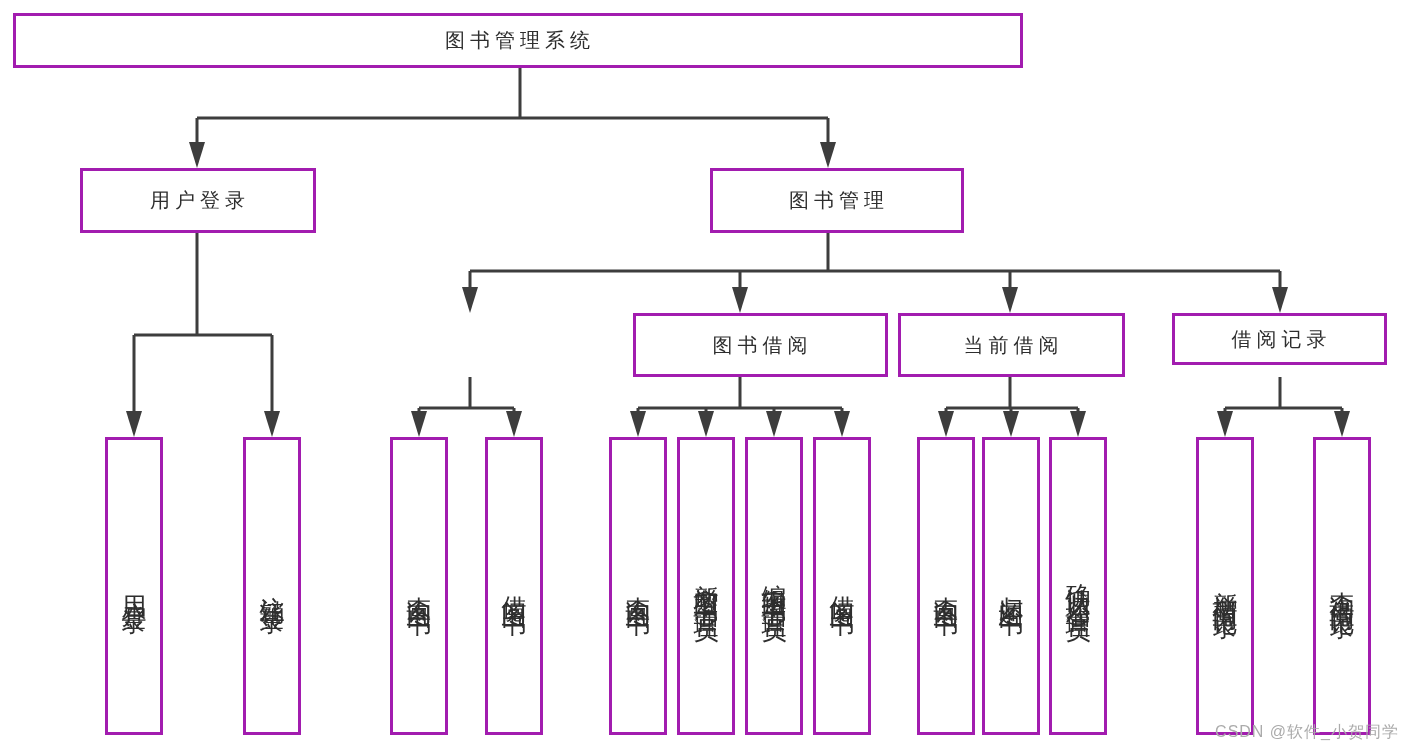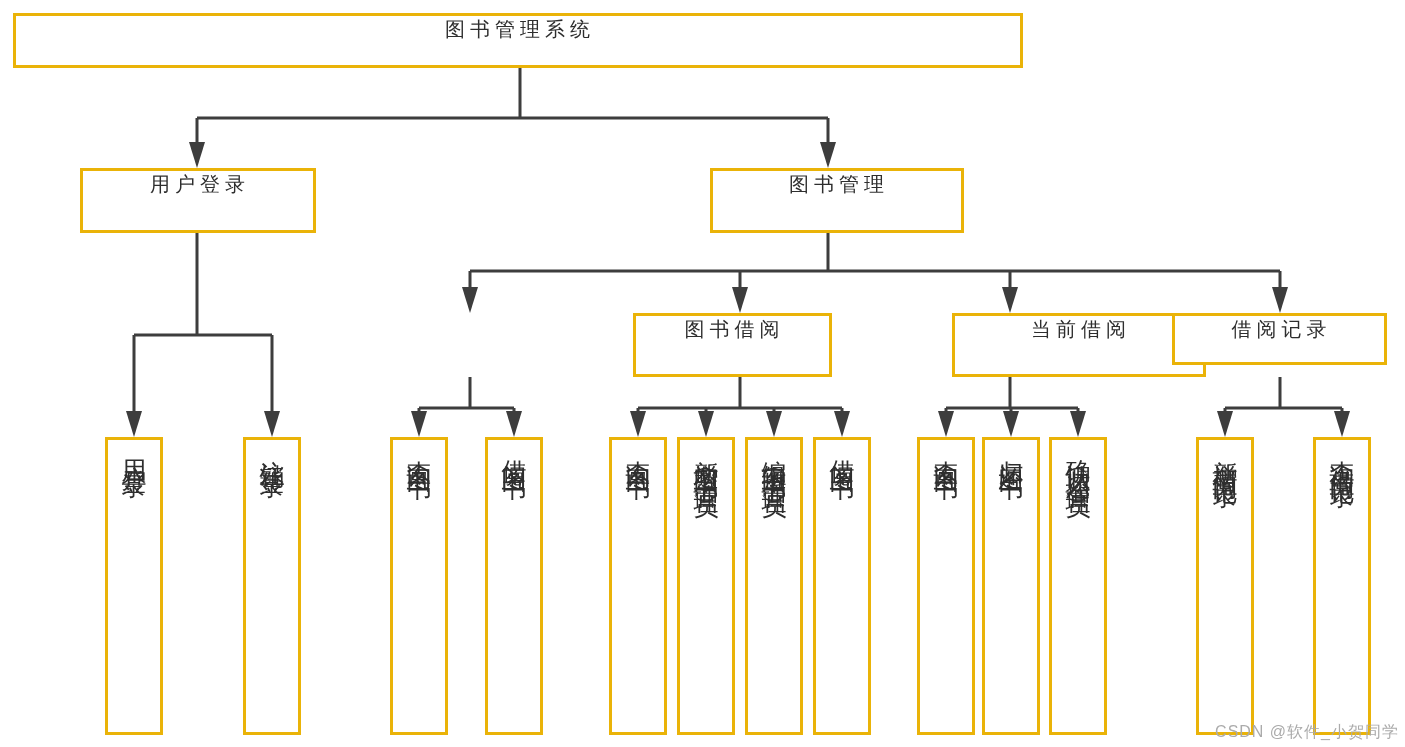--- a/index.html
+++ b/index.html
@@ -7,24 +7,24 @@
     position:relative;
     width:1405px;height:747px;
     background:#ffffff;
     font-family:"Liberation Sans","DejaVu Sans",sans-serif;
     overflow:hidden;
   }
   .wires{position:absolute;left:0;top:0;z-index:1;}
   .node{
     position:absolute;
     box-sizing:border-box;
-    border:3px solid #eab308;
+    border:3px solid #a21caf;
     background:#ffffff;
     display:flex;
-    align-items:flex-start;
+    align-items:center;
     justify-content:center;
     z-index:2;
     color:#2e2e2e;
   }
   .hlabel{
     font-size:20px;
     letter-spacing:5px;
     white-space:nowrap;
     transform:translateX(2px); 
   }
@@ -87,24 +87,24 @@
     <span class="hlabel">图书管理系统</span>
   </div>
 
   <div class="node" style="left:80px;top:168px;width:236px;height:65px;">
     <span class="hlabel">用户登录</span>
   </div>
   <div class="node" style="left:710px;top:168px;width:254px;height:65px;">
     <span class="hlabel">图书管理</span>
   </div>
 
-  <div class="node" style="left:633px;top:313px;width:199px;height:64px;">
+  <div class="node" style="left:633px;top:313px;width:255px;height:64px;">
     <span class="hlabel">图书借阅</span>
   </div>
-  <div class="node" style="left:952px;top:313px;width:254px;height:64px;">
+  <div class="node" style="left:898px;top:313px;width:227px;height:64px;">
     <span class="hlabel">当前借阅</span>
   </div>
   <div class="node" style="left:1172px;top:313px;width:215px;height:52px;">
     <span class="hlabel">借阅记录</span>
   </div>
 
   <div class="node" style="left:105px;top:437px;width:58px;height:298px;">
     <span class="vlabel">用户登录</span>
   </div>
   <div class="node" style="left:243px;top:437px;width:58px;height:298px;">

